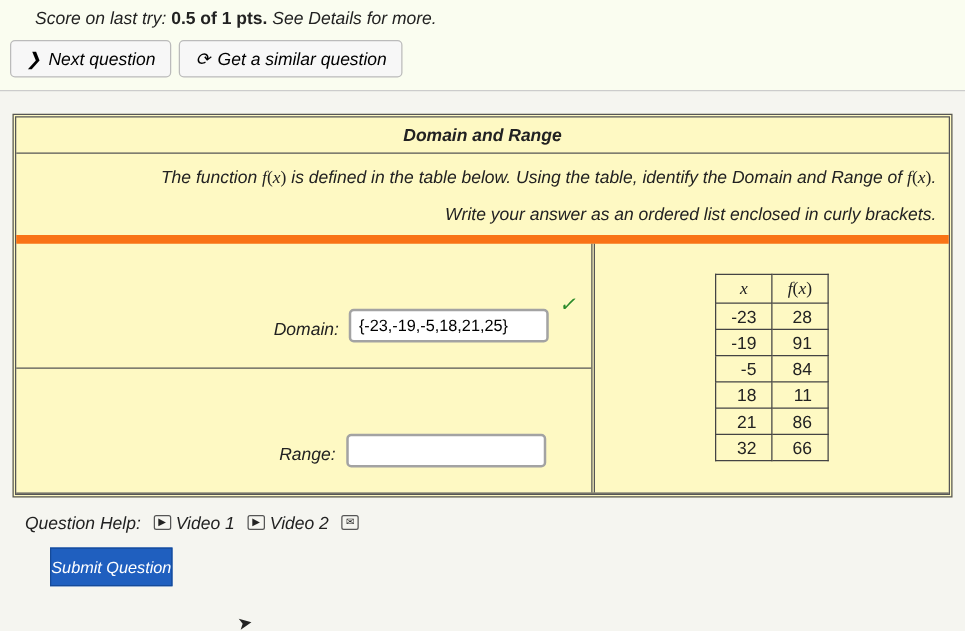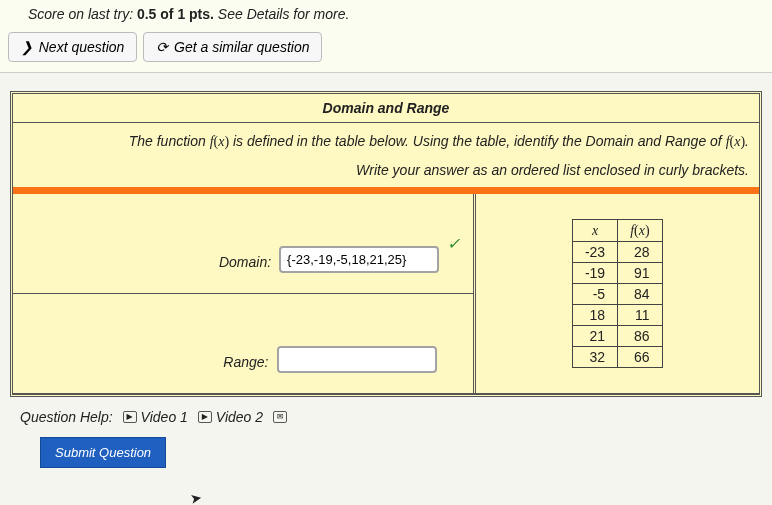--- a/index.html
+++ b/index.html
@@ -135,21 +135,21 @@
     align-items: center;
     justify-content: center;
     font-size: 8px;
     font-style: normal;
   }
   .submit-btn {
     margin: 4px 0 0 30px;
     background: #1f5fbf;
     color: #fff;
     border: 1px solid #154a99;
-    padding: 7px 14px;
+    padding: 7px 0;
     font-family: inherit;
     font-size: 13px;
     font-style: italic;
     cursor: pointer;
   }
   .cursor {
     position: absolute;
     left: 190px;
     top: 490px;
     font-size: 14px;

